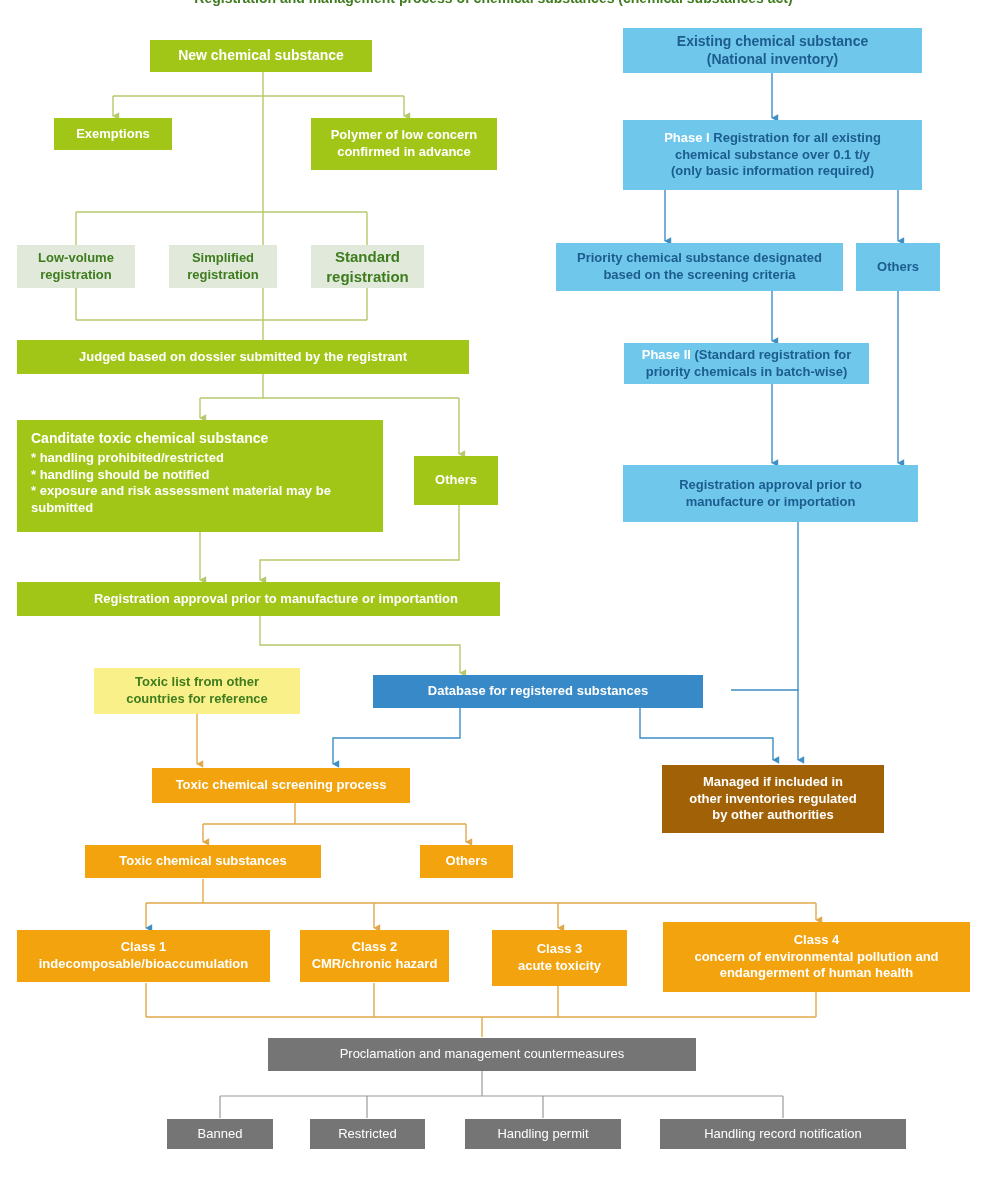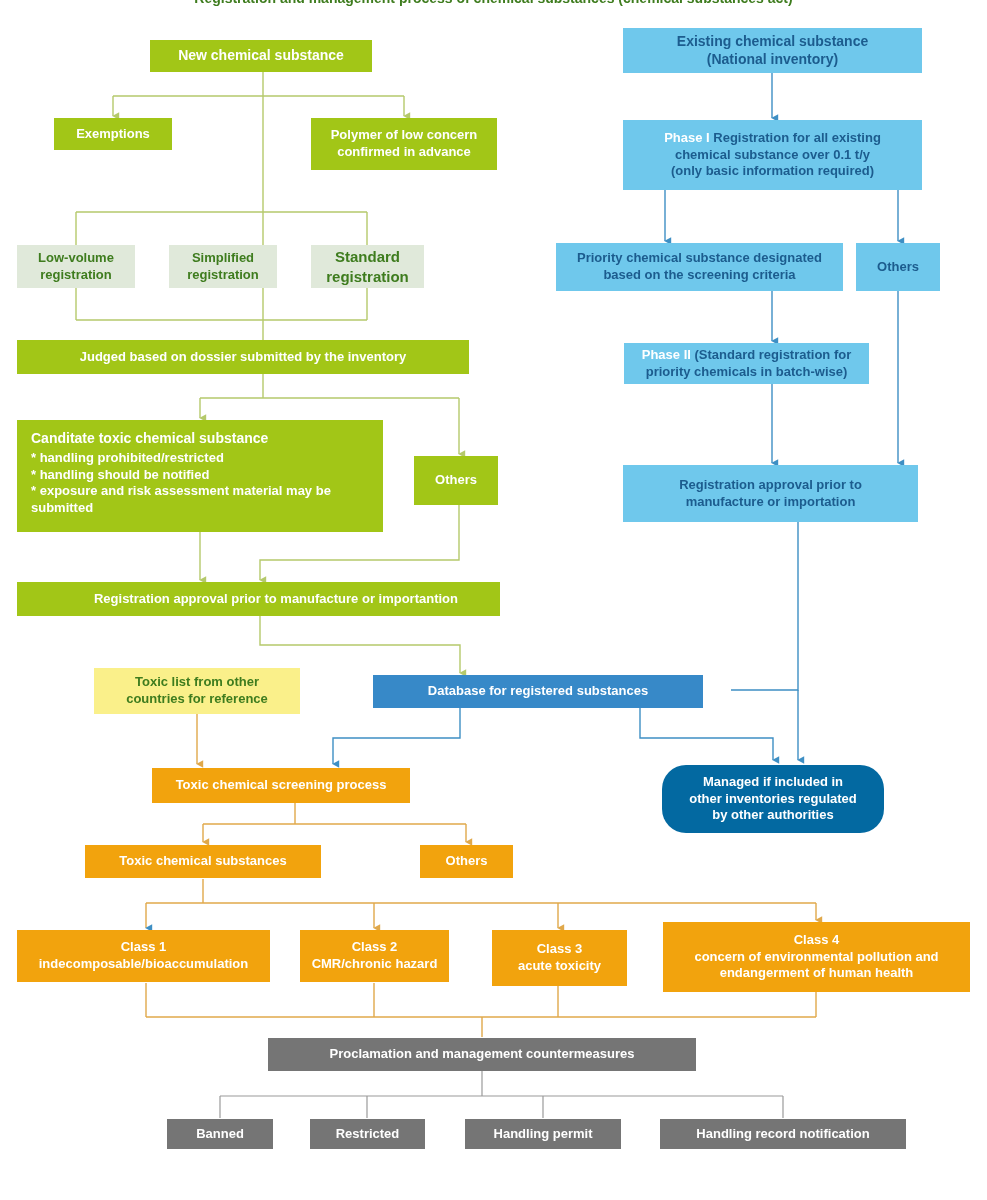--- a/index.html
+++ b/index.html
@@ -37,22 +37,22 @@
     padding: 4px 8px;
   }
   .node .txt { display: block; width: 100%; }
   
   .v-green      { background: #A2C617; color: #ffffff; font-weight: bold; }
   .v-greenlight { background: #E0E9DA; color: #3E7C1E; font-weight: bold; }
   .v-blue       { background: #6FC8EC; color: #1C5C8E; font-weight: bold; }
   .v-bluedark   { background: #3789C8; color: #ffffff; font-weight: bold; }
   .v-orange     { background: #F2A30D; color: #ffffff; font-weight: bold; }
   .v-yellow     { background: #FAF08A; color: #3E7C1E; font-weight: bold; }
-  .v-purple     { background: #0369a1; color: #ffffff; font-weight: bold; border-radius: 24px; }
-  .v-gray       { background: #757575; color: #ffffff; font-weight: bold; }
+  .v-purple     { background: #a16207; color: #ffffff; font-weight: bold; }
+  .v-gray       { background: #757575; color: #ffffff; font-weight: normal; }
   .align-left { justify-content: flex-start; text-align: left; padding-left: 16px; }
   .phase-key { color: #ffffff; }
   .title {
     position: absolute;
     width: 987px;
     text-align: center;
     color: #3E7C1E;
     font-weight: bold;
     font-size: 14px;
     top: -10px;
@@ -180,21 +180,21 @@
     <span class="txt">Simplified
 registration</span>
   </div>
 
   <div class="node v-greenlight" style="left:311px; top:245px; width:113px; height:43px; font-size:15px; white-space:pre-line;">
     <span class="txt">Standard
 registration</span>
   </div>
 
   <div class="node v-green" style="left:17px; top:340px; width:452px; height:34px; font-size:13px;">
-    <span class="txt">Judged based on dossier submitted by the inventory</span>
+    <span class="txt">Judged based on dossier submitted by the registrant</span>
   </div>
 
   <div class="node v-green align-left" style="left:17px; top:420px; width:366px; height:112px; font-size:13px; display:block; padding:10px 14px;">
     <div style="font-size:14px; margin-bottom:2px;">Canditate toxic chemical substance</div>
     <div style="font-weight:bold;">* handling prohibited/restricted</div>
     <div style="font-weight:bold;">* handling should be notified</div>
     <div style="font-weight:bold;">* exposure and risk assessment material may be submitted</div>
   </div>
 
   <div class="node v-green" style="left:414px; top:456px; width:84px; height:49px; font-size:13px;">

